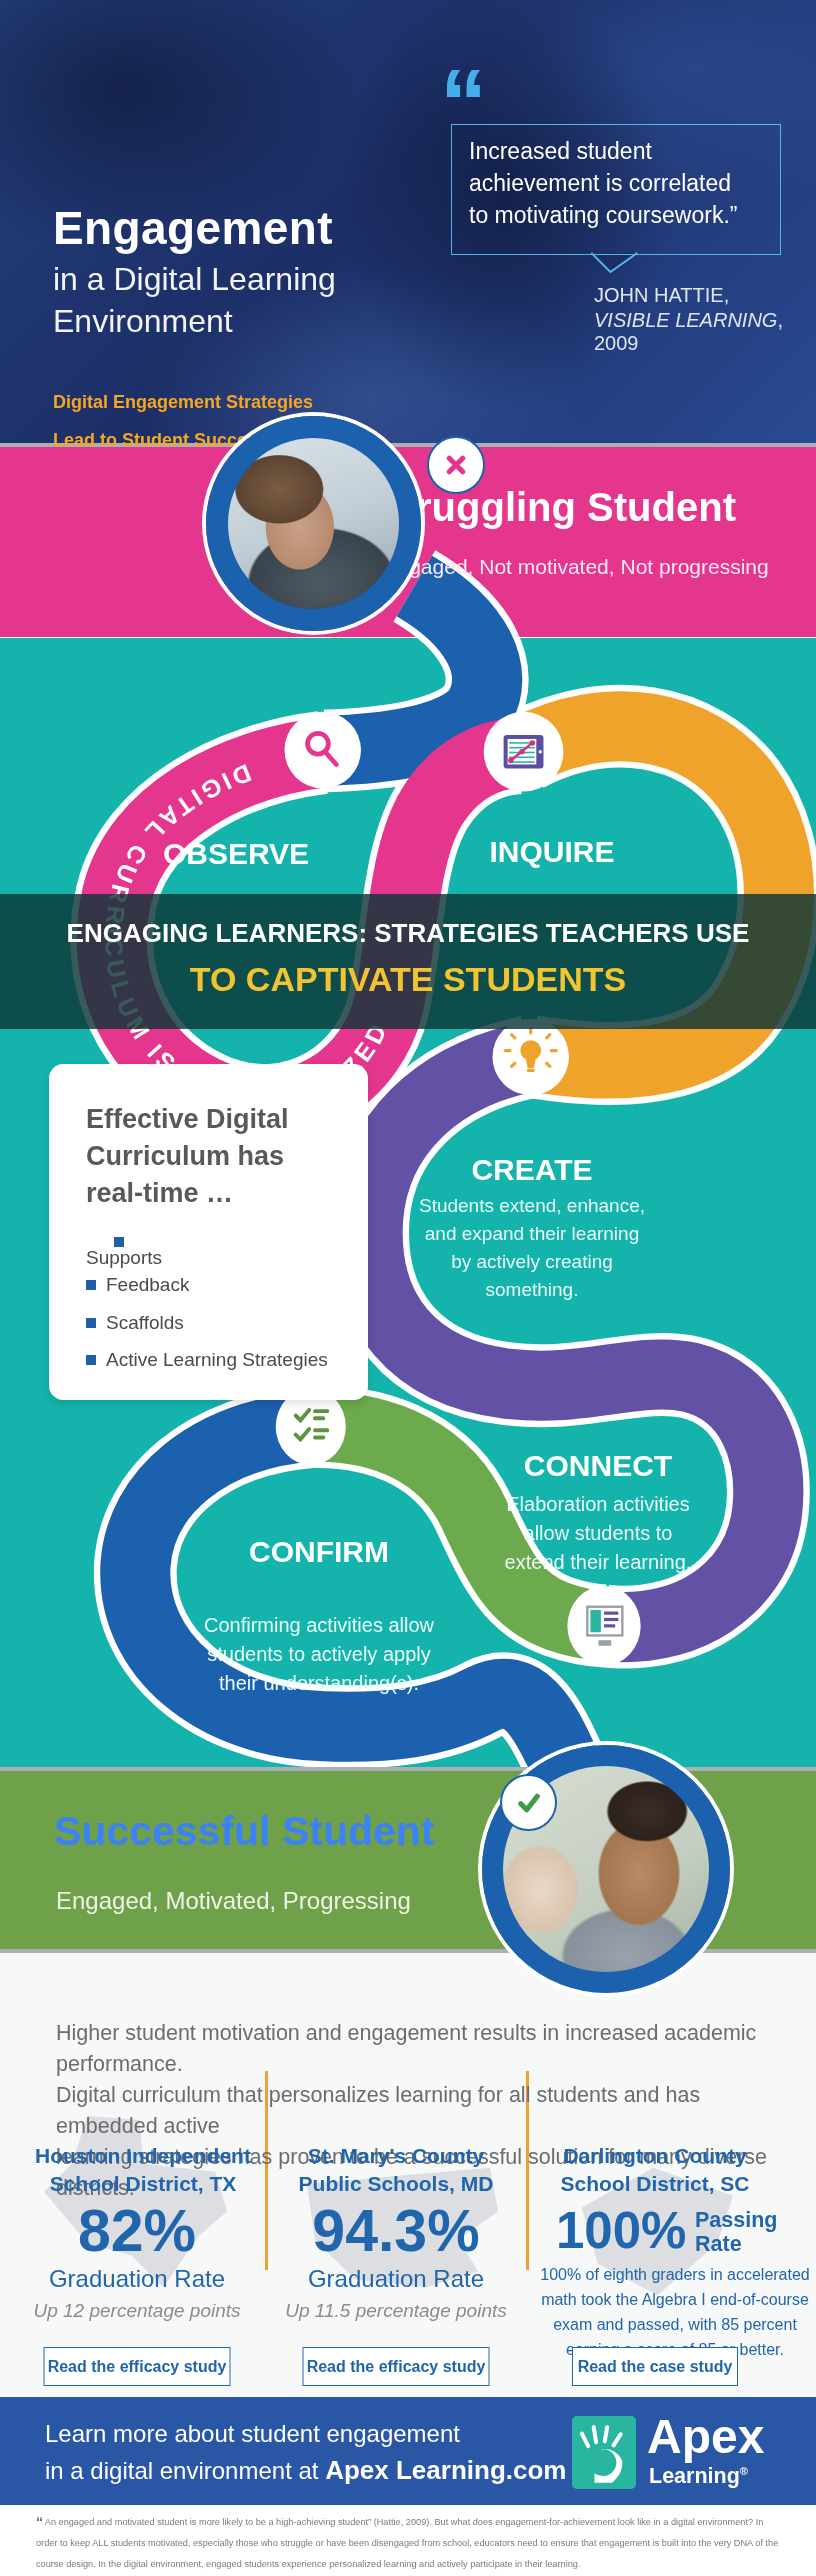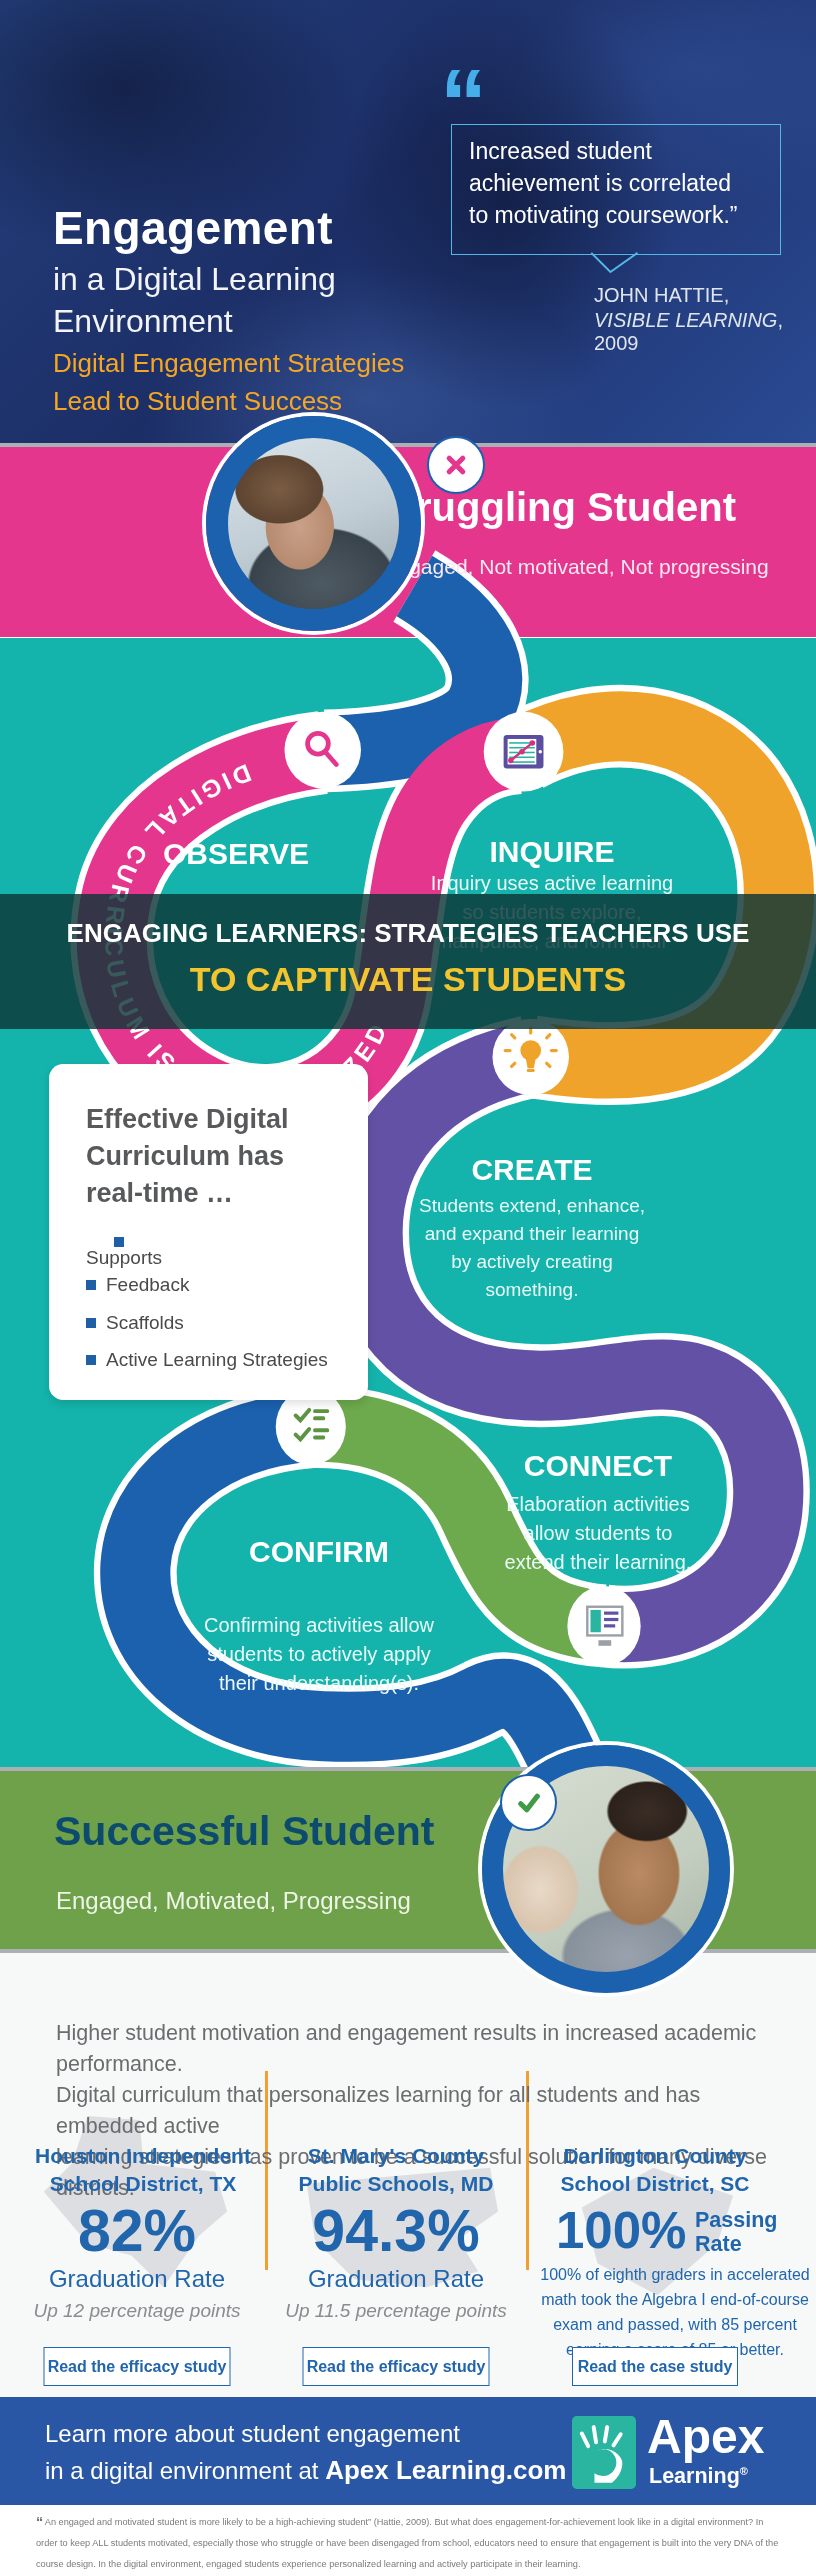--- a/index.html
+++ b/index.html
@@ -19,21 +19,21 @@
   .sec-pink{left:0;top:447px;width:816px;height:190px;background:#e5368d;}
   .sec-teal{left:0;top:638px;width:816px;height:1130px;background:#14b4ac;}
   .sec-green{left:0;top:1771px;width:816px;height:178px;background:#6fa04a;}
   .sec-light{left:0;top:1953px;width:816px;height:445px;background:#f7f8f8;}
   .sec-footer{left:0;top:2397px;width:816px;height:108px;background:#2a57a5;}
   .sec-footnote{left:0;top:2505px;width:816px;height:71px;background:#ffffff;}
   
   .h-title1{left:53px;top:201px;font-size:46px;font-weight:700;color:#fff;letter-spacing:0.4px;}
   .h-title2{left:53px;top:261px;font-size:32px;font-weight:400;color:#f2f4f8;}
   .h-title3{left:53px;top:303px;font-size:32px;font-weight:400;color:#f2f4f8;}
-  .h-sub{left:53px;font-size:26px;font-weight:400;color:#f5a623;}
+  .h-sub{left:53px;font-size:18px;font-weight:700;color:#f5a623;margin-top:44px;}
   .quote-box{left:451px;top:124px;width:328px;height:129px;border:1.6px solid #53b7e8;}
   .quote-mark{left:440px;top:56px;font-size:94px;font-weight:700;color:#45aee8;line-height:1;}
   .quote-text{left:469px;top:135px;width:303px;font-size:23px;font-weight:500;color:#fff;line-height:32px;}
   .quote-attr1{left:594px;top:284px;font-size:20px;color:#dfe5ee;}
   .quote-attr2{left:594px;top:309px;font-size:20px;color:#dfe5ee;}
   
   .strug-title{left:556px;top:485px;font-size:40px;font-weight:700;color:#fff;white-space:nowrap;}
   .strug-sub{left:558px;top:555px;font-size:21px;color:#fbe9f2;white-space:nowrap;}
   .photo-ring{border-radius:50%;box-shadow:0 0 0 4px #fff;overflow:hidden;}
   .ring1{left:206px;top:416px;width:171px;height:171px;border:22px solid #1b61ae;
@@ -60,21 +60,21 @@
   .banner-l1{left:408px;top:918px;font-size:26px;font-weight:700;color:#fff;white-space:nowrap;z-index:7;}
   .banner-l2{left:408px;top:960px;font-size:34px;font-weight:700;color:#f2c430;white-space:nowrap;z-index:7;}
   
   .card{left:49px;top:1064px;width:319px;height:336px;background:#fff;border-radius:14.3px;
         box-shadow:0 3.2px 8px rgba(0,0,0,.12);z-index:4;}
   .card-title{left:86px;top:1101px;font-size:27px;font-weight:700;color:#58595b;line-height:37px;z-index:5;}
   .bullet-row{left:86px;z-index:5;display:flex;align-items:center;}
   .bullet-sq{width:10.4px;height:10.4px;background:#1f5fa8;margin-right:9.6px;flex:none;}
   .bullet-tx{font-size:19px;color:#4a4a4c;white-space:nowrap;}
   
-  .succ-title{left:54px;top:1808px;font-size:41px;font-weight:600;color:#0c4a6e;white-space:nowrap;}
+  .succ-title{left:54px;top:1808px;font-size:41px;font-weight:600;color:#3b82f6;white-space:nowrap;}
   .succ-sub{left:56px;top:1887px;font-size:24px;color:#eef6e8;white-space:nowrap;}
   
   .res-para{left:56px;top:2018px;width:725px;font-size:21.5px;color:#6a6c6f;line-height:31px;}
   .res-para span{display:block;}
   .divider{width:3.2px;height:199px;background:#f0a030;top:2071px;}
   .dist-name{top:2142px;font-size:21px;font-weight:700;color:#2166ad;text-align:center;line-height:28px;white-space:nowrap;}
   .stat-big{font-size:59px;font-weight:700;color:#2166ad;white-space:nowrap;}
   .stat-label{font-size:24px;font-weight:500;color:#2166ad;white-space:nowrap;}
   .stat-sub{font-size:19px;font-style:italic;color:#8a8c8f;white-space:nowrap;}
   .note{top:2249px;font-size:16px;color:#2166ad;line-height:25px;text-align:center;white-space:nowrap;}
@@ -237,25 +237,20 @@
   <div class="abs strug-sub ctr z2">Not engaged, Not motivated, Not progressing</div>
   <div class="abs photo-ring ring1 z2"></div>
   <div class="abs badge badge-x z3">
     <svg width="30" height="30" viewBox="0 0 40 40">
       <path d="M11 11 L29 29 M29 11 L11 29" stroke="#e5368d" stroke-width="7" stroke-linecap="round" fill="none"></path>
     </svg>
   </div>
 
   <div class="abs stage-h ctr z2" style="left:236px;top:837px;">OBSERVE</div>
   <div class="abs stage-h ctr z2" style="left:552px;top:835px;">INQUIRE</div>
-  <div class="abs stage-p ctr z2" style="left:552px;top:869px;">
-    <span style="display:block">Inquiry uses active learning</span>
-    <span style="display:block">so students explore,</span>
-    <span style="display:block">manipulate, and form their</span>
-  </div>
   <div class="abs stage-h ctr z2" style="left:532px;top:1153px;">CREATE</div>
   <div class="abs stage-p ctr z2" style="left:532px;top:1192px;font-size:19px;line-height:28px;">
     <span style="display:block">Students extend, enhance,</span>
     <span style="display:block">and expand their learning</span>
     <span style="display:block">by actively creating</span>
     <span style="display:block">something.</span>
   </div>
   <div class="abs stage-h ctr z2" style="left:598px;top:1449px;">CONNECT</div>
   <div class="abs stage-p ctr z2" style="left:598px;top:1490px;">
     <span style="display:block">Elaboration activities</span>

